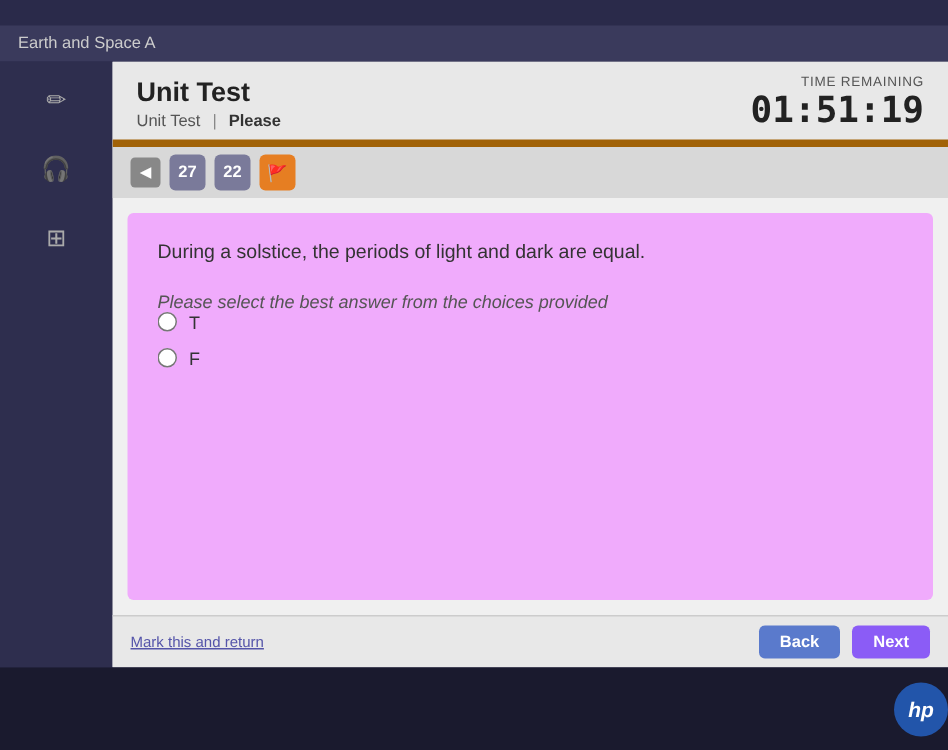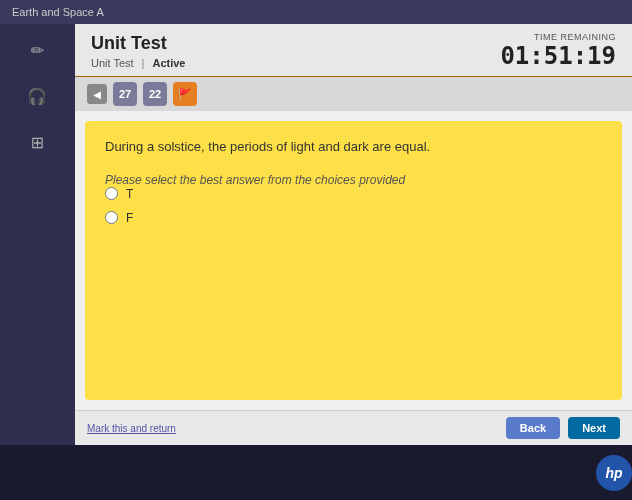--- a/index.html
+++ b/index.html
@@ -22,20 +22,21 @@
       flex-direction: column;
       position: relative;
     }
 
     
     .top-bar {
       background: #3a3a5c;
       padding: 6px 12px;
       display: flex;
       align-items: center;
+      margin-top: 17px;
     }
     .top-bar-title {
       color: #ccc;
       font-size: 11px;
     }
 
     
     .main-area {
       display: flex;
       flex: 1;
@@ -71,24 +72,24 @@
       display: flex;
       flex-direction: column;
       background: #f0f0f0;
       overflow: hidden;
     }
 
     
     .content-header {
       background: #e8e8e8;
       padding: 8px 16px 0 16px;
-      border-bottom: 1px solid #a16207;
+      border-bottom: 5px solid #a16207;
       display: flex;
       justify-content: space-between;
-      align-items: center;
+      align-items: flex-end;
       gap: 24px;
     }
 
     .header-left {}
 
     .page-title {
       font-size: 18px;
       font-weight: bold;
       color: #222;
       line-height: 1.2;
@@ -170,21 +171,21 @@
       background: #7a7a9a;
     }
 
     .q-num-btn.flagged {
       background: #e67e22;
     }
 
     
     .question-content {
       flex: 1;
-      background: #fde047;
+      background: #f0abfc;
       margin: 10px;
       border-radius: 4px;
       padding: 16px 20px;
       display: flex;
       flex-direction: column;
       overflow-y: auto;
     }
 
     .question-text {
       font-size: 13px;
@@ -258,21 +259,21 @@
       background: #888;
       color: white;
     }
 
     .btn-back {
       background: #5a7acc;
       color: white;
     }
 
     .btn-next {
-      background: #0369a1;
+      background: #8b5cf6;
       color: white;
     }
 
     
     .hp-bar {
       background: #1a1a2e;
       height: 55px;
       display: flex;
       align-items: center;
       justify-content: flex-end;
@@ -310,21 +311,21 @@
     </div>
 
     <div class="content-area">
 
       <div class="content-header">
         <div class="header-left">
           <div class="page-title">Unit Test</div>
           <div class="breadcrumb">
             <span>Unit Test</span>
             <span class="breadcrumb-separator">|</span>
-            <span class="breadcrumb-active">Active</span>
+            <span class="breadcrumb-active">Please</span>
           </div>
         </div>
         <div class="timer-area">
           <div class="timer-label">TIME REMAINING</div>
           <div class="timer-value">01:51:19</div>
         </div>
       </div>
 
       <div class="question-nav">
         <div class="nav-arrow">◀</div>

